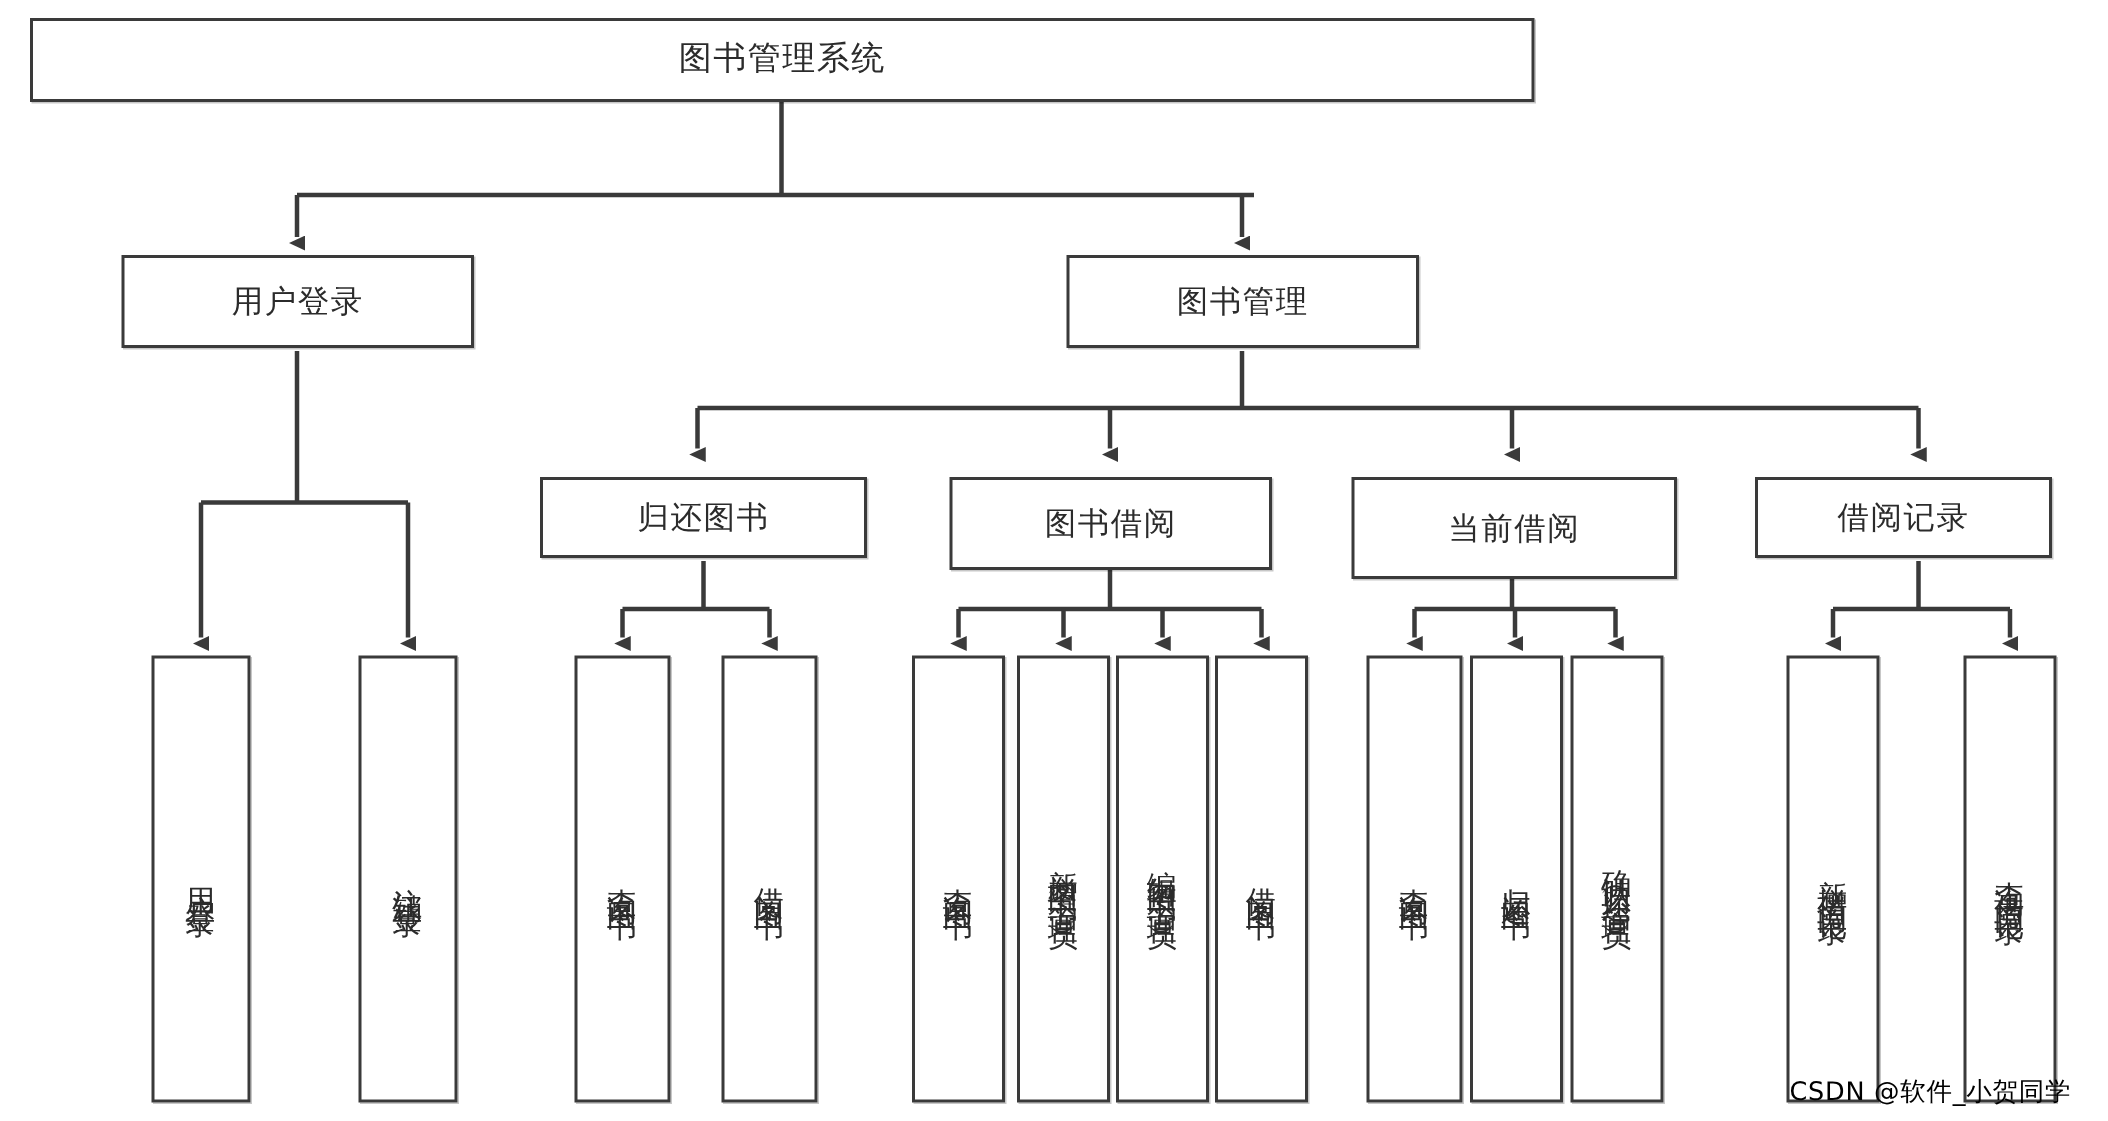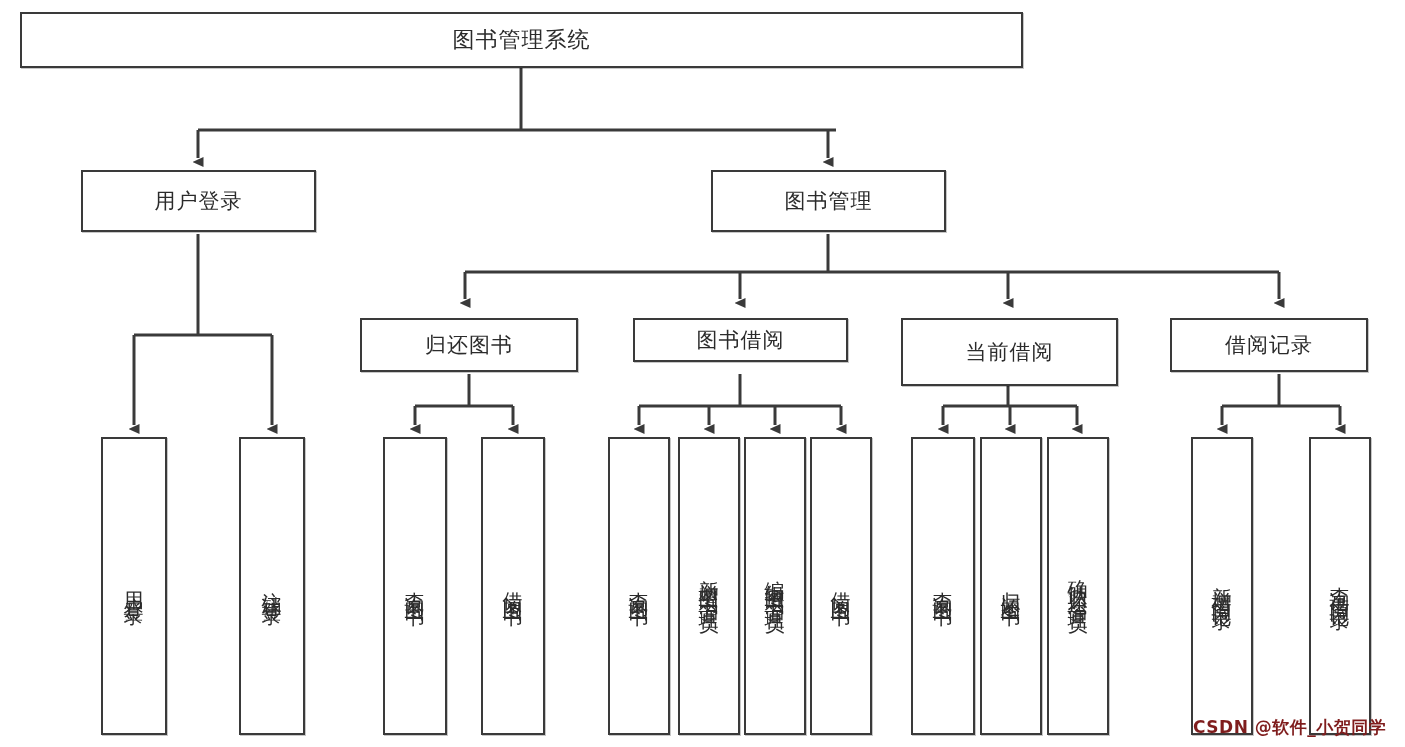--- a/index.html
+++ b/index.html
@@ -53,25 +53,24 @@
     text-orientation:upright;
     font-size:20px;
     letter-spacing:5px;
     line-height:1;
     white-space:normal;
     max-height:100%;
   }
   .watermark{
     position:absolute;
     font-size:17px;
-    color:#7f1d1d;
+    color:#000000;
     letter-spacing:0.5px;
     white-space:nowrap;
     font-family:"DejaVu Sans","Liberation Sans",sans-serif;
-    font-weight:bold;
   }
 </style>
 </head>
 <body>
 
 <div id="canvas">
 
   <svg class="links" viewBox="0 0 1405 747" xmlns="http://www.w3.org/2000/svg">
     <defs>
       <marker id="arrow" markerWidth="10" markerHeight="11" refX="1" refY="5.5" orient="auto" markerUnits="userSpaceOnUse">
@@ -131,21 +130,21 @@
   </div>
 
   <div class="node branch" style="left:711px;top:170px;width:235px;height:62px;">
     <span class="label">图书管理</span>
   </div>
 
   <div class="node branch" style="left:360px;top:318px;width:218px;height:54px;">
     <span class="label">归还图书</span>
   </div>
 
-  <div class="node branch" style="left:633px;top:318px;width:215px;height:44px;">
+  <div class="node branch" style="left:633px;top:318px;width:215px;height:62px;">
     <span class="label">图书借阅</span>
   </div>
 
   <div class="node branch" style="left:901px;top:318px;width:217px;height:68px;">
     <span class="label">当前借阅</span>
   </div>
 
   <div class="node branch" style="left:1170px;top:318px;width:198px;height:54px;">
     <span class="label">借阅记录</span>
   </div>

